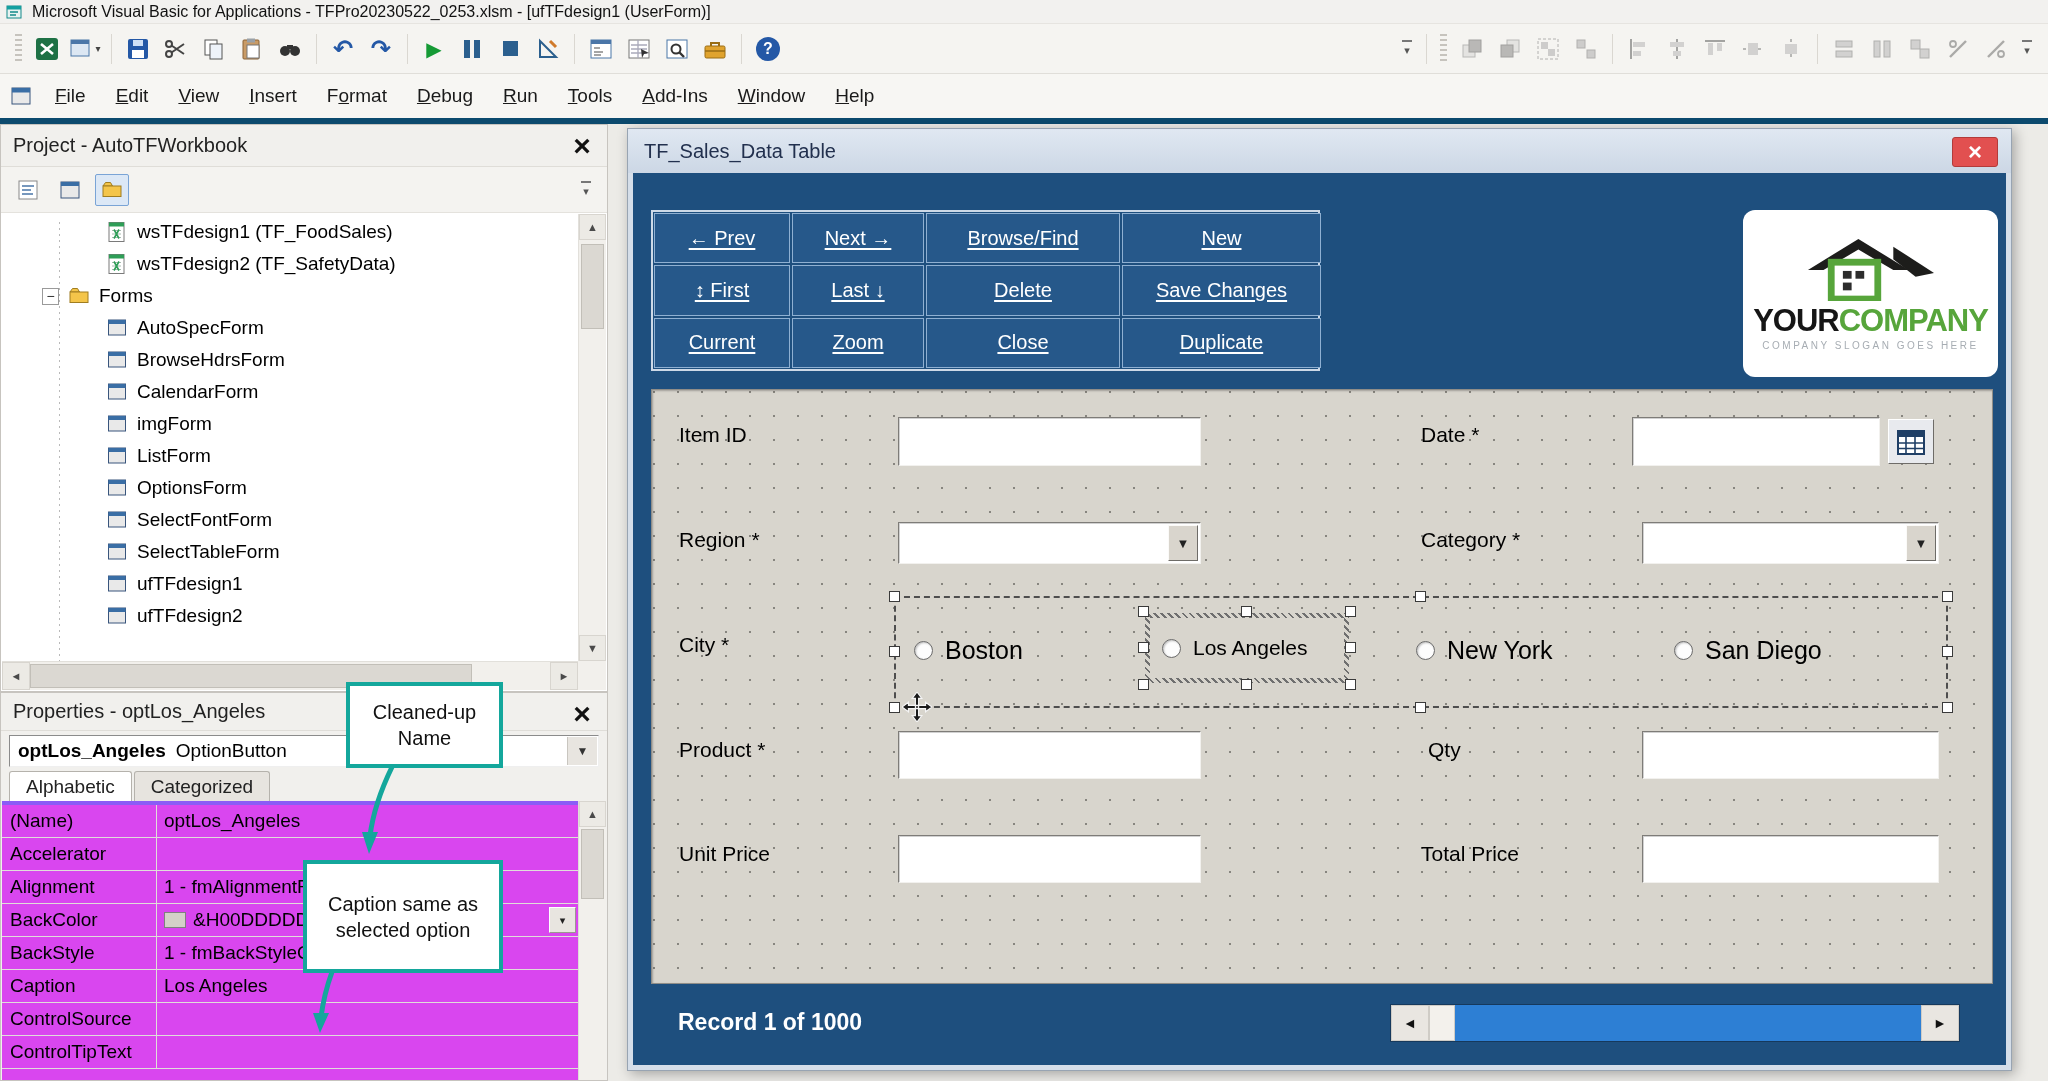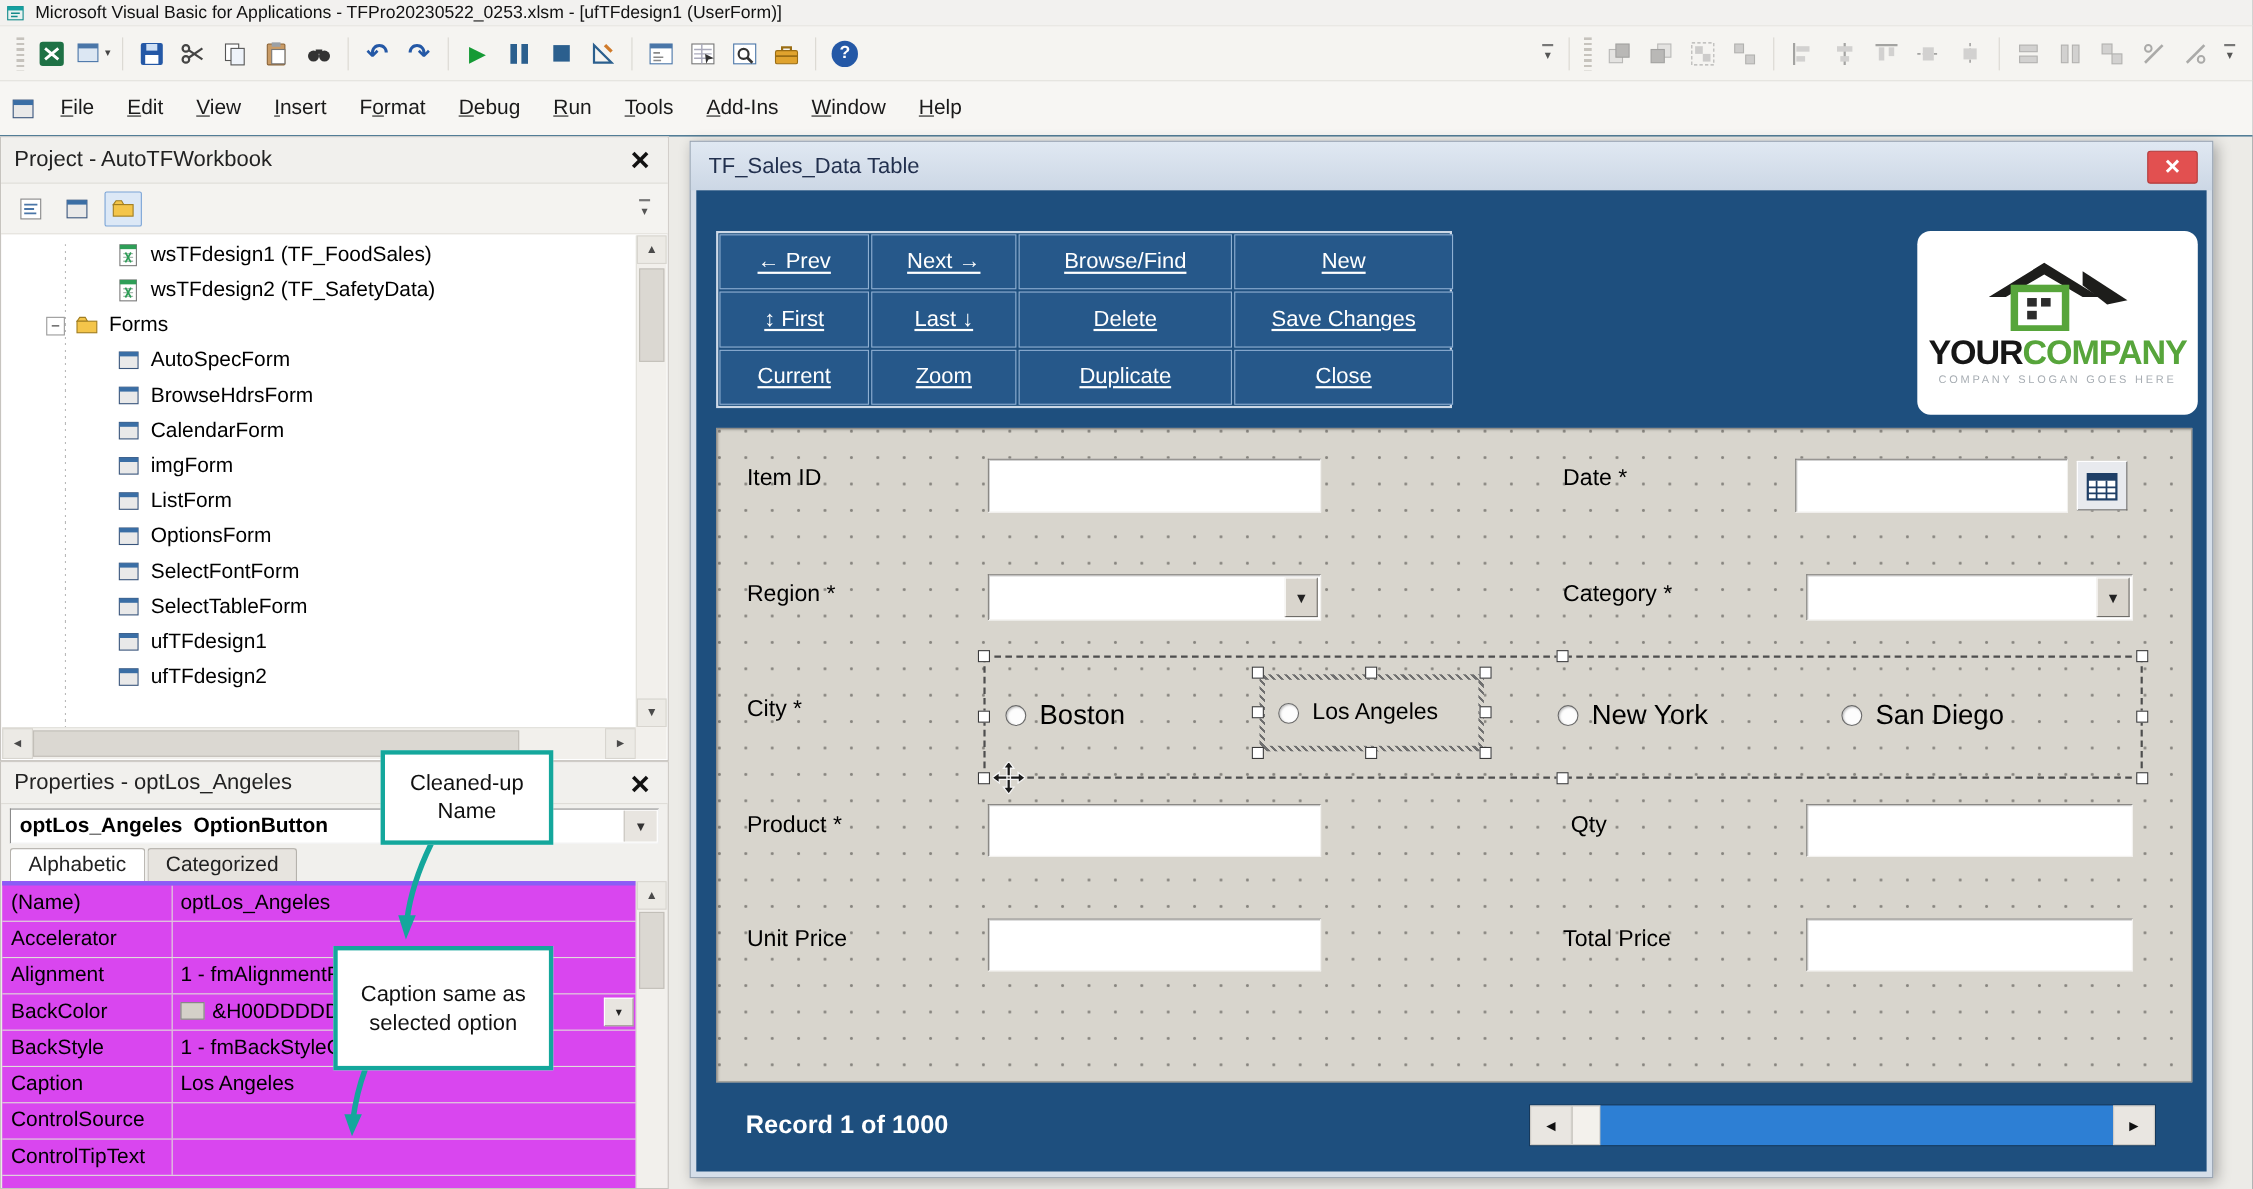--- a/index.html
+++ b/index.html
@@ -15,21 +15,21 @@
   .tbtn { width:36px; height:38px; display:flex; align-items:center; justify-content:center; border-radius:3px; font-size:22px; color:#444; }
   .tbtn.disabled { opacity:.42; filter:grayscale(1); }
   .tover { width:22px; height:38px; display:flex; flex-direction:column; align-items:center; justify-content:center; font-size:11px; color:#555; gap:2px; }
   .tover .bar { width:10px; height:2px; background:#777; }
   .pausebars { display:flex; gap:4px; }
   .pausebars i { display:block; width:6px; height:18px; background:#2b5f8e; }
   .stopsq { width:15px; height:15px; background:#2b5f8e; }
   .runglyph { color:#159a35; font-size:20px; }
   .undoredo { color:#2458a6; font-size:24px; font-weight:700; }
   .helpcirc { width:24px; height:24px; border-radius:50%; background:#2458a6; color:#fff; display:flex; align-items:center; justify-content:center; font-size:16px; font-weight:700; }
-  .menubar { position:absolute; left:0; top:74px; width:100%; height:50px; background:#f7f6f3; border-bottom:1px solid #0c4a6e; display:flex; align-items:center; font-size:19px; color:#1a1a1a; padding-left:10px; }
+  .menubar { position:absolute; left:0; top:74px; width:100%; height:50px; background:#f7f6f3; border-bottom:6px solid #0c4a6e; display:flex; align-items:center; font-size:19px; color:#1a1a1a; padding-left:10px; }
   .menu-item { padding:10px 15px; cursor:default; }
 
   
   .project-panel { position:absolute; left:0; top:124px; width:608px; height:568px; background:#fff; border:1px solid #c7c4bf; }
   .panel-header { height:42px; background:#f1f0ed; border-bottom:1px solid #dfddd8; display:flex; align-items:center; padding-left:12px; font-size:20px; color:#222; position:relative; }
   .panel-close { position:absolute; right:6px; top:3px; width:38px; height:36px; display:flex; align-items:center; justify-content:center; font-size:30px; font-weight:700; color:#111; cursor:default; }
   .proj-toolbar { height:46px; background:#f4f3f0; border-bottom:1px solid #e4e2dd; display:flex; align-items:center; gap:8px; padding-left:10px; }
   .pt-btn { width:34px; height:32px; display:flex; align-items:center; justify-content:center; border-radius:2px; }
   .pt-btn.pressed { background:#dce8f6; border:1px solid #7aa4d6; }
   .tree { position:absolute; top:89px; left:1px; right:1px; bottom:1px; background:#fff; }
@@ -47,21 +47,21 @@
   .vsb-bottom { position:absolute; bottom:0; left:0; right:0; }
   .hscroll { position:absolute; left:0; bottom:0; right:28px; height:29px; background:#f2f0ec; border-top:1px solid #e2e0db; display:flex; }
   .htrack { flex:1; position:relative; }
   .hthumb { position:absolute; left:0; top:2px; bottom:2px; width:85%; background:#dbd8d2; border:1px solid #c2bfb8; }
   .scorner { position:absolute; right:0; bottom:0; width:28px; height:29px; background:#f2f0ec; }
 
   .props-panel { position:absolute; left:0; top:692px; width:608px; height:389px; background:#f1f0ed; border:1px solid #c7c4bf; }
   .props-panel .panel-header { height:38px; }
   .obj-combo { margin:4px 8px; height:32px; background:#fff; border:1px solid; border-color:#8b8b8b #efefef #efefef #8b8b8b; display:flex; align-items:center; padding-left:8px; font-size:19px; position:relative; }
   .obj-name { font-weight:700; }
-  .obj-type { margin-left:10px;font-weight:bold; }
+  .obj-type { margin-left:10px; }
   .combo-btn { position:absolute; right:1px; top:1px; bottom:1px; width:30px; background:#e8e5e0; border-left:1px solid #c9c6c0; display:flex; align-items:center; justify-content:center; font-size:12px; color:#333; }
   .ptabs { display:flex; padding-left:8px; height:30px; align-items:flex-start; }
   .ptab { height:30px; padding:0 16px; display:flex; align-items:center; font-size:19px; background:#e7e4df; border:1px solid #b5b2ac; border-bottom:none; border-radius:3px 3px 0 0; margin-right:2px; color:#222; }
   .ptab.active { background:#fff; position:relative; z-index:2; }
   .pgrid { position:absolute; left:1px; right:29px; top:108px; bottom:0; background:#d946ef; border-top:4px solid #8b5cf6; overflow:hidden; }
   .prow { height:33px; display:flex; border-bottom:1px solid #e0ded9; font-size:19px; align-items:stretch; }
   .pname { width:155px; padding:5px 0 0 8px; border-right:1px solid #e0ded9; white-space:nowrap; overflow:hidden; }
   .pval { flex:1; padding:5px 0 0 7px; white-space:nowrap; overflow:hidden; position:relative; }
   .swatch { display:inline-block; width:22px; height:16px; background:#d4d0c8; border:1px solid #808080; margin-right:7px; vertical-align:-2px; }
   .pdrop { position:absolute; right:2px; top:3px; width:27px; height:26px; background:#e8e5e0; border:1px solid; border-color:#fff #9b988f #9b988f #fff; display:flex; align-items:center; justify-content:center; font-size:11px; color:#222; }
@@ -595,22 +595,22 @@
         <div class="nav-btn">← Prev</div>
         <div class="nav-btn">Next →</div>
         <div class="nav-btn">Browse/Find</div>
         <div class="nav-btn">New</div>
         <div class="nav-btn">↕ First</div>
         <div class="nav-btn">Last ↓</div>
         <div class="nav-btn">Delete</div>
         <div class="nav-btn">Save Changes</div>
         <div class="nav-btn">Current</div>
         <div class="nav-btn">Zoom</div>
+        <div class="nav-btn">Close</div>
         <div class="nav-btn">Duplicate</div>
-        <div class="nav-btn">Close</div>
       </div>
 
       <div class="logo">
         <svg width="130" height="64" viewBox="0 0 130 66">
           <polygon points="52,2 104,34 88,34 52,13 16,34 0,34" fill="#1d1d1b"></polygon>
           <rect x="24" y="26" width="48" height="38" fill="#ffffff" stroke="#57a53b" stroke-width="7"></rect>
           <rect x="36" y="35" width="9" height="8" fill="#2c2c2c"></rect>
           <rect x="49" y="35" width="9" height="8" fill="#2c2c2c"></rect>
           <rect x="36" y="47" width="9" height="8" fill="#2c2c2c"></rect>
           <polygon points="88,10 130,37 111,41 88,23" fill="#1d1d1b"></polygon>

